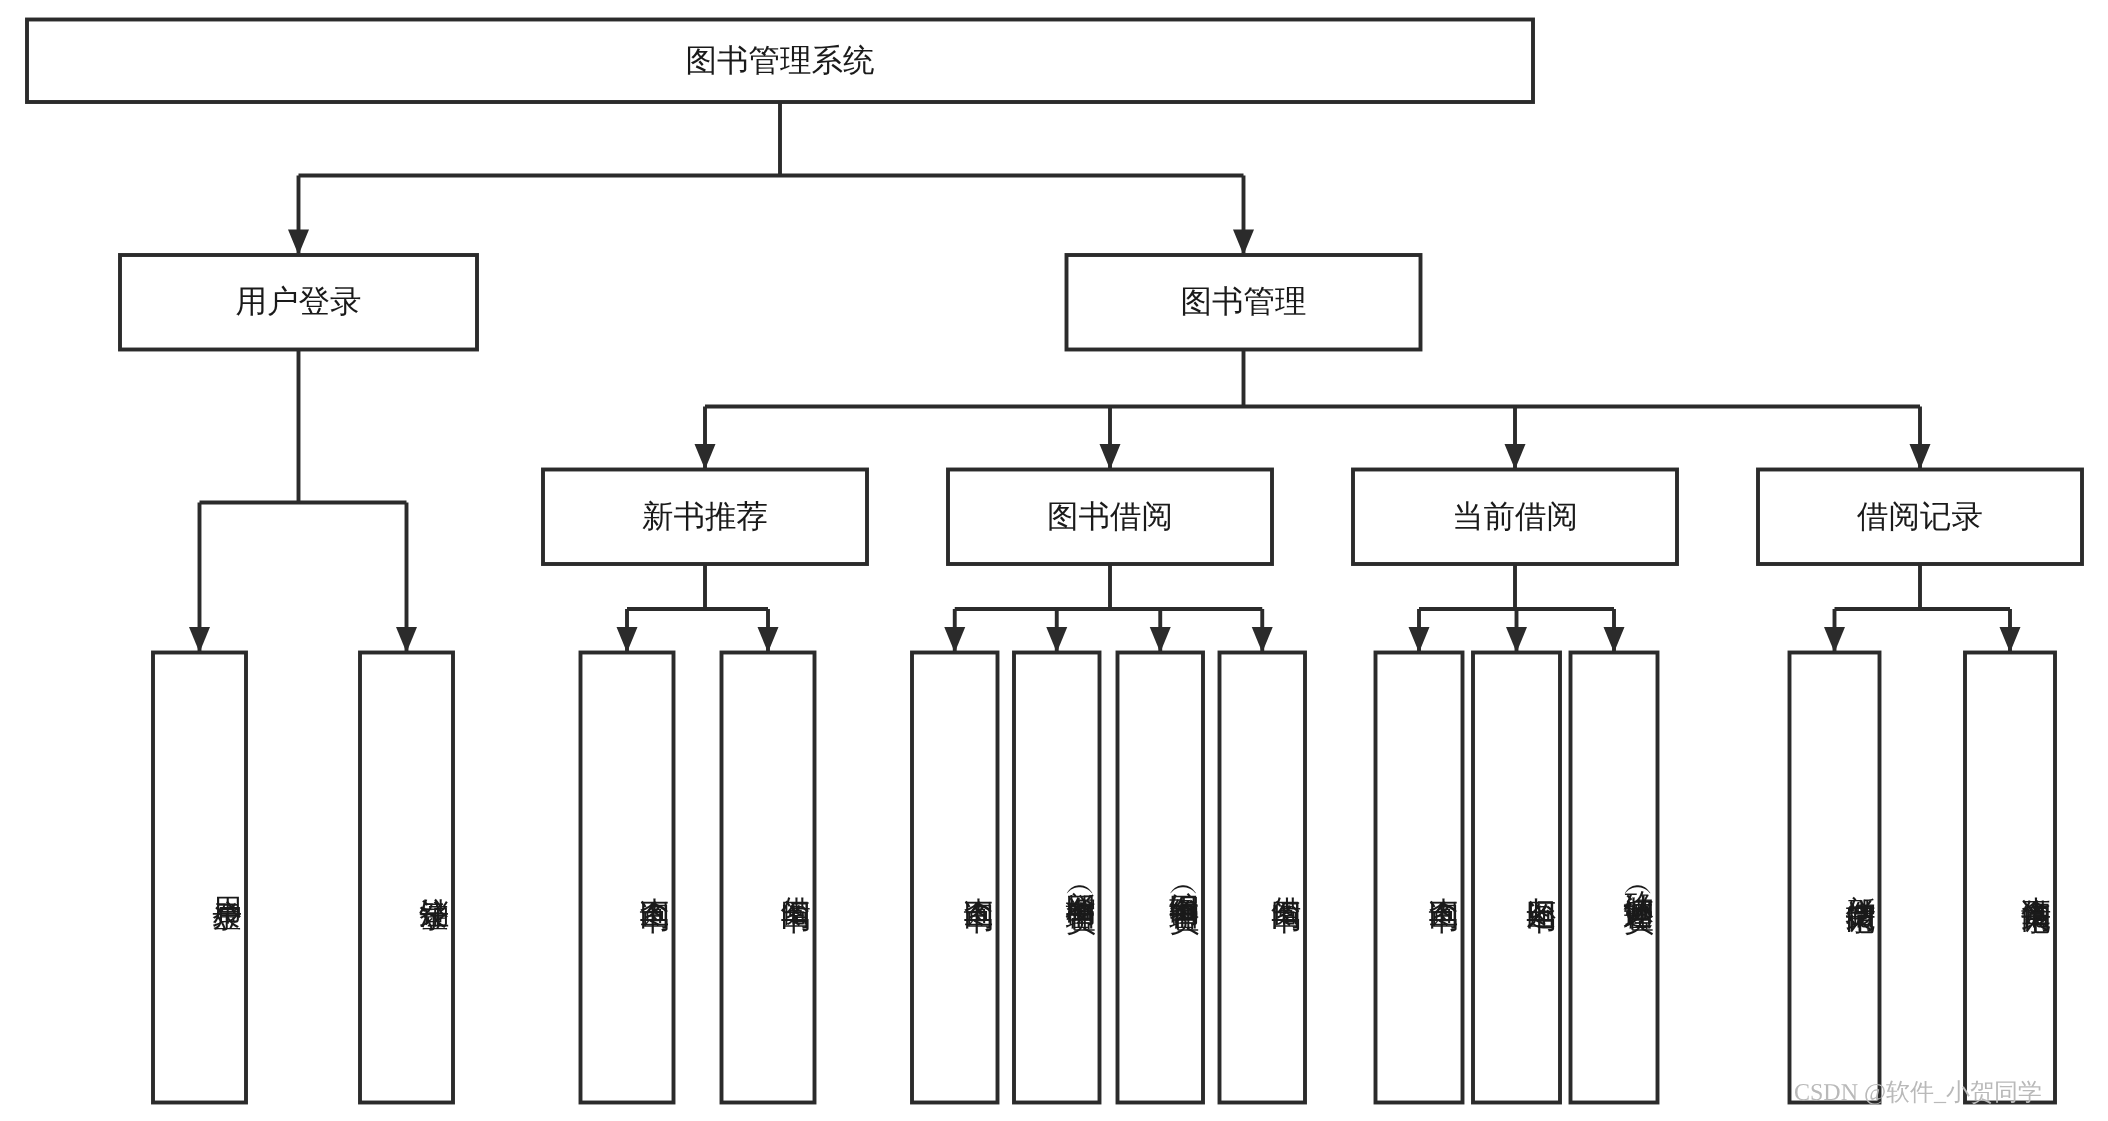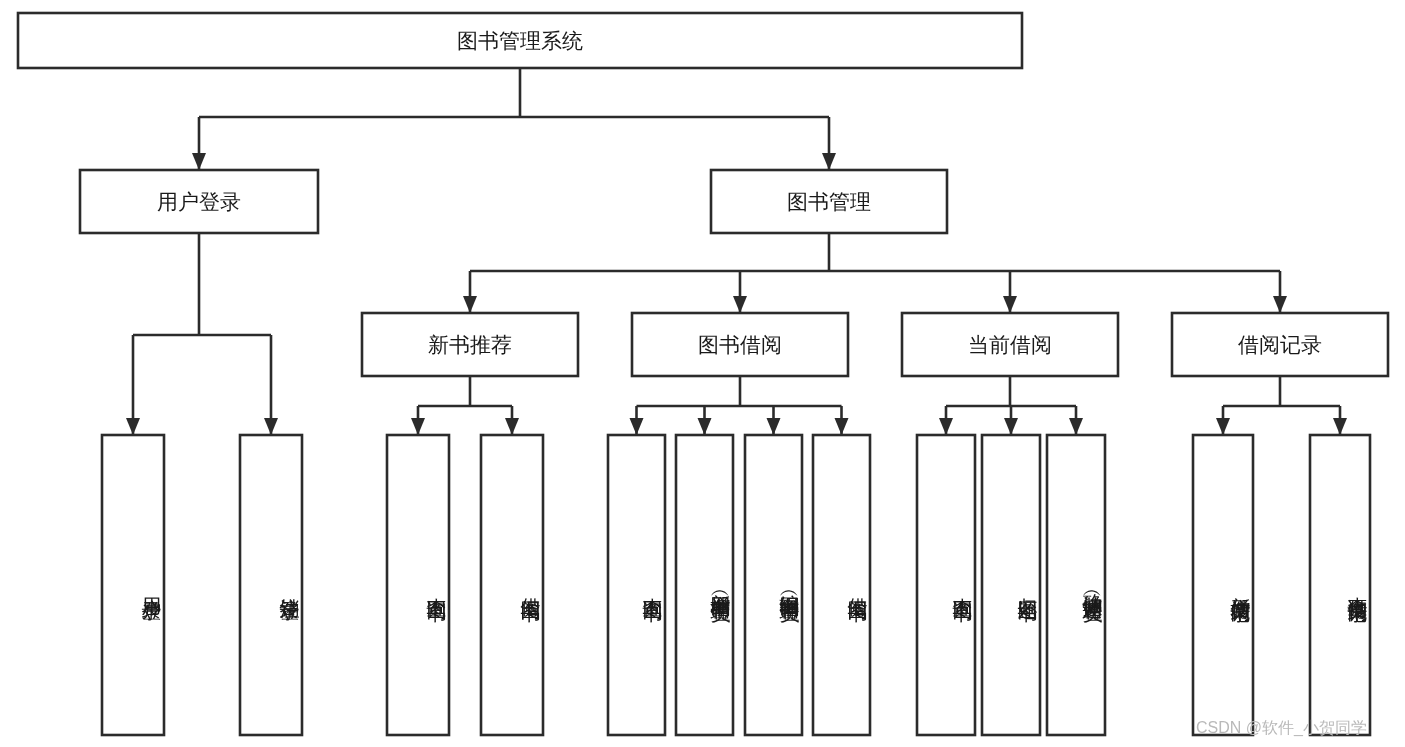--- a/index.html
+++ b/index.html
@@ -22,21 +22,21 @@
     writing-mode:vertical-rl;
     text-orientation:upright;
     font-size:20px;line-height:1.22;color:#1a1a1a;
     letter-spacing:1.5px;
     white-space:nowrap;
     pointer-events:none;
   }
   .watermark{
     position:absolute;
     font-size:16px;color:#b9b9b9;
-    font-family:Liberation Sans, sans-serif;
+    font-family:Liberation Serif, serif;
     white-space:nowrap;
   }
 </style>
 </head>
 <body>
 
 <div id="diagram-root">
 
   <svg id="tree" viewBox="0 0 1405 747" xmlns="http://www.w3.org/2000/svg">
     <g id="connectors">

